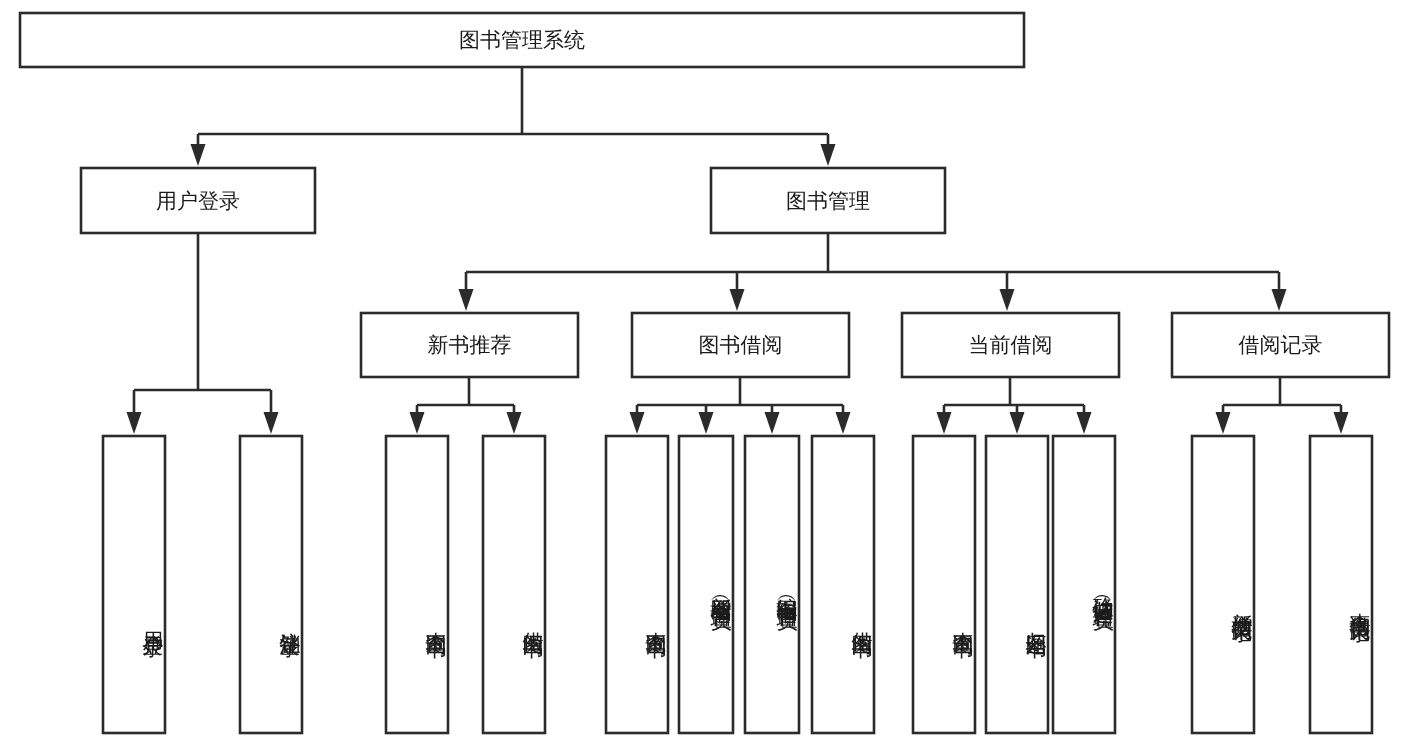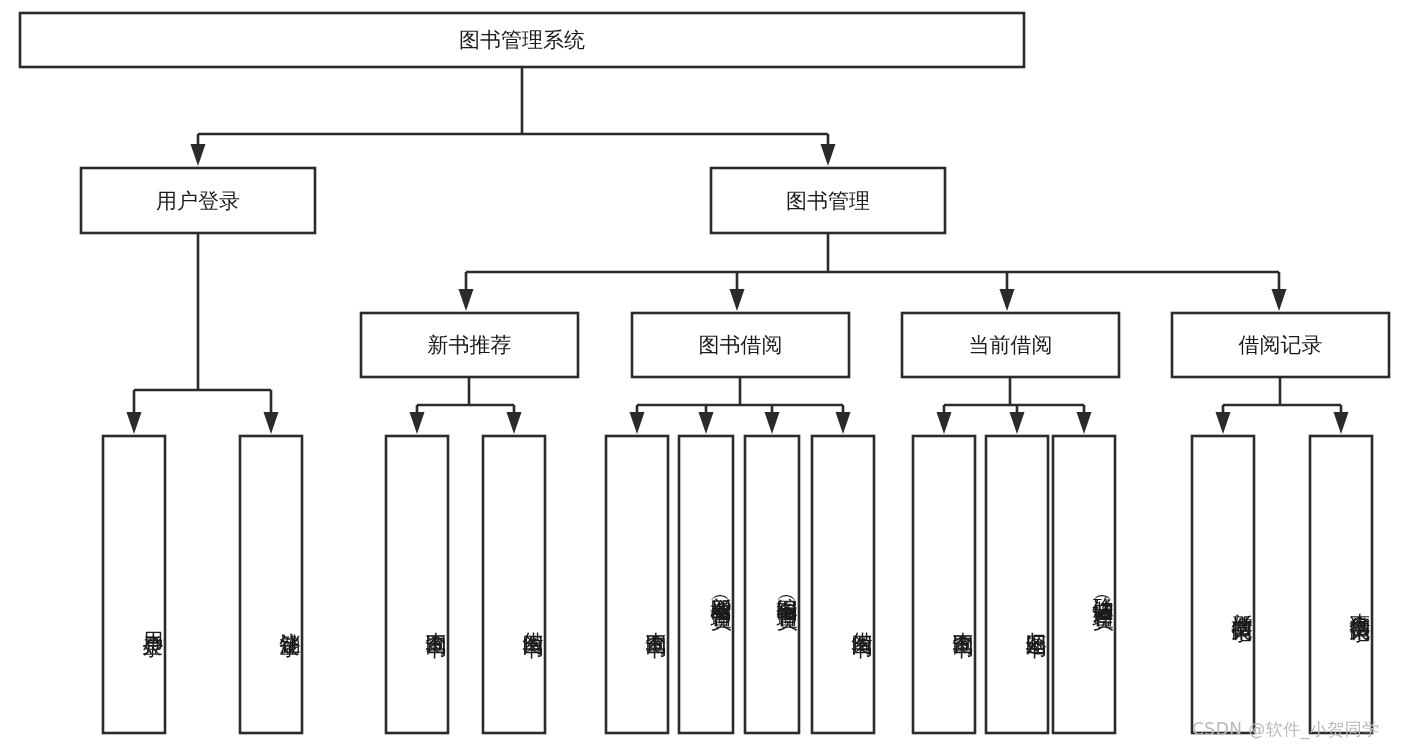--- a/index.html
+++ b/index.html
@@ -191,15 +191,14 @@
       <div class="node-label-v" style="left: 679px; width: 54px; top: 444px; height: 289px;">新增图书（管理员）</div>
       <div class="node-label-v" style="left: 745px; width: 54px; top: 444px; height: 289px;">编辑图书（管理员）</div>
       <div class="node-label-v" style="left: 812px; width: 62px; top: 504px; height: 229px;">借阅图书</div>
       <div class="node-label-v" style="left: 913px; width: 62px; top: 504px; height: 229px;">查询图书</div>
       <div class="node-label-v" style="left: 986px; width: 62px; top: 504px; height: 229px;">归还图书</div>
       <div class="node-label-v" style="left: 1053px; width: 62px; top: 444px; height: 289px;">确认归还（管理员）</div>
       <div class="node-label-v" style="left: 1192px; width: 62px; top: 470px; height: 263px;">新增借阅记录</div>
       <div class="node-label-v" style="left: 1310px; width: 62px; top: 470px; height: 263px;">查询借阅记录</div>
     </div>
 
-  <div class="watermark" id="watermark" style="left: 1192px; top: 718px; color: rgb(185, 185, 185);">CSDN @软件_小贺同学</div>
 
 </div>
 
 </body></html>

